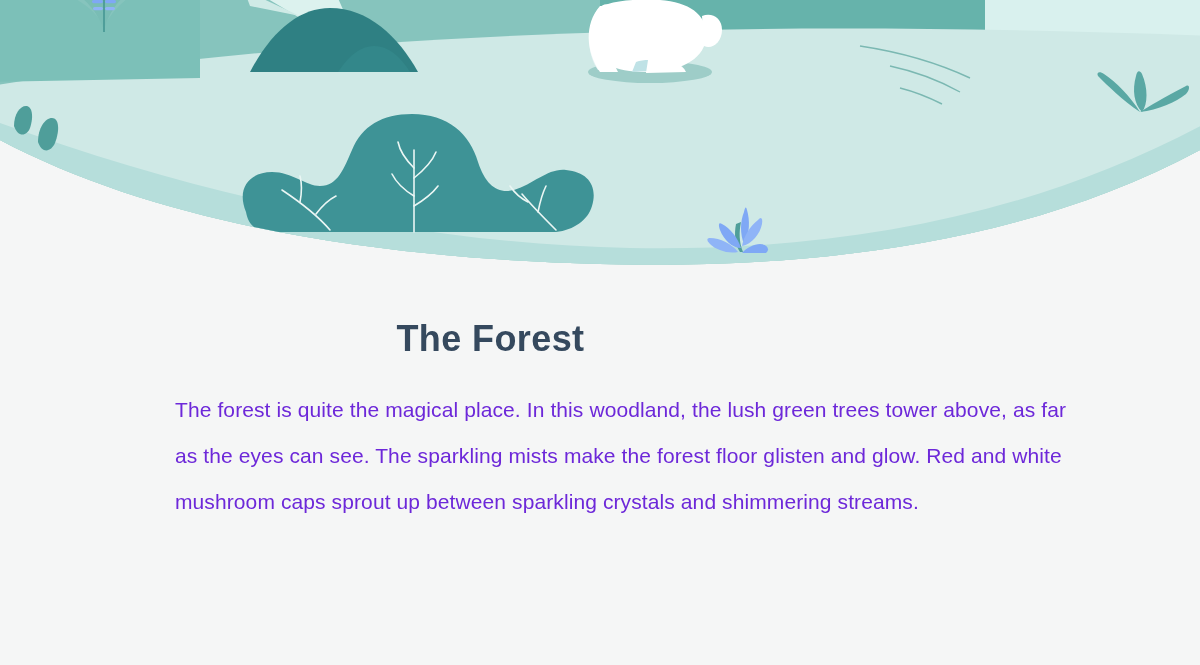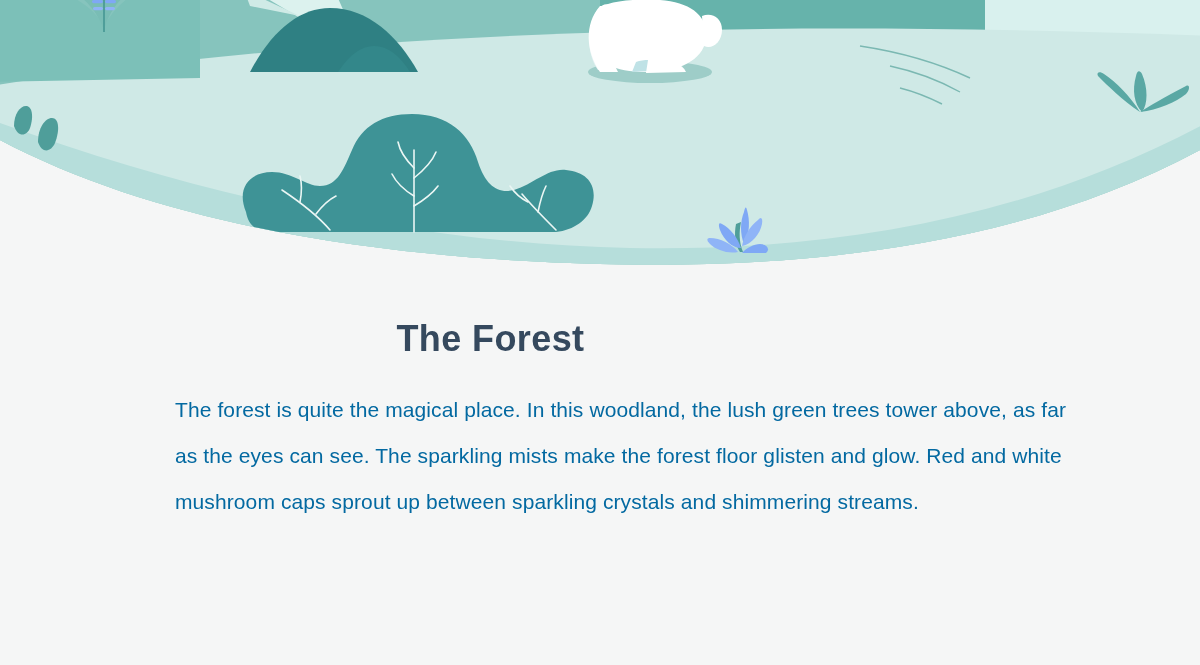--- a/index.html
+++ b/index.html
@@ -57,21 +57,21 @@
     width: 902px;
     margin: 0 0 0 175px;
     padding-top: 26px;
   }
 
   .body-text {
     font-family: "Liberation Sans", sans-serif;
     font-size: 21px;
     font-weight: normal;
     line-height: 46px;
-    color: #0369a1;
+    color: #6d28d9;
     letter-spacing: 0.1px;
   }
 </style>
 </head>
 <body>
 
 <div class="hero">
   <svg class="hero-svg" viewBox="0 0 1200 268" preserveAspectRatio="none">
     <defs>
       <clipPath id="heroClip">

